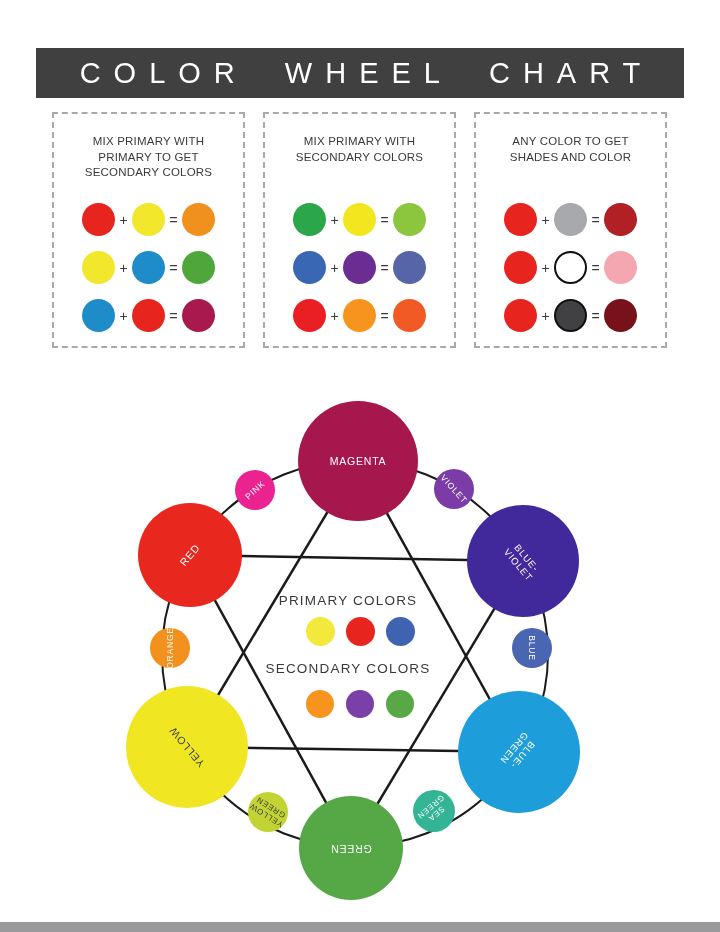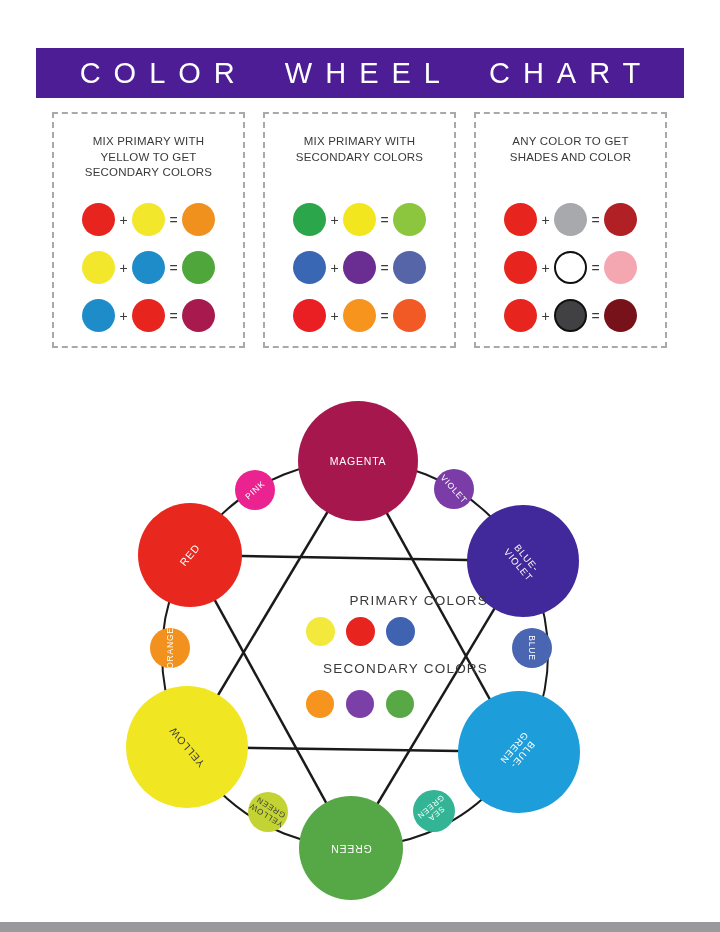--- a/index.html
+++ b/index.html
@@ -38,45 +38,45 @@
   .wheel-svg{position:absolute;left:0;top:0;}
   .ring{fill:none;stroke:#1A1A1A;stroke-width:2;}
   .tri{stroke:#1A1A1A;stroke-width:2.5;}
   .wl{text-anchor:middle;letter-spacing:.8px;font-family:"Liberation Sans", sans-serif;}
   .wl-lg{font-size:10.5px;}
   .wl-md{font-size:9.5px;}
   .wl-sm{font-size:8.5px;}
   .wl-xs{font-size:8px;}
   
   .legend-label{
-    position:absolute;left:248px;width:240px;text-align:right;
+    position:absolute;left:228px;width:240px;text-align:center;
     font-size:13.5px;letter-spacing:1.2px;color:#3A3A3A;white-space:nowrap;
   }
   .legend-primary-label{top:593px;}
   .legend-secondary-label{top:661px;}
   .legend-dots{position:absolute;left:240px;width:240px;display:flex;justify-content:center;align-items:center;}
   .legend-dots.primary{top:617px;gap:11px;}
   .legend-dots.secondary{top:690px;gap:12px;}
   .legend-dot{border-radius:50%;flex:none;}
   .legend-dots.primary .legend-dot{width:29px;height:29px;}
   .legend-dots.secondary .legend-dot{width:28px;height:28px;}
   
   .footer-bar{position:absolute;left:0;top:922px;width:720px;height:10px;}
 </style>
 </head>
 <body>
 
-<div class="banner" style="background: #4c1d95;">
+<div class="banner" style="background: #404040;">
   <span class="banner-text">COLOR WHEEL CHART</span>
 </div>
 
 <div class="mix-box b1">
   <div class="mix-title">
     <div>MIX PRIMARY WITH</div>
-    <div>YELLOW TO GET</div>
+    <div>PRIMARY TO GET</div>
     <div>SECONDARY COLORS</div>
   </div>
   <div class="mix-rows">
     <div class="mix-row">
       <span class="dot" style="background: rgb(232, 36, 31);"></span>
       <span class="op">+</span>
       <span class="dot" style="background: rgb(243, 231, 43);"></span>
       <span class="op">=</span>
       <span class="dot" style="background: rgb(240, 145, 29);"></span>
     </div>

